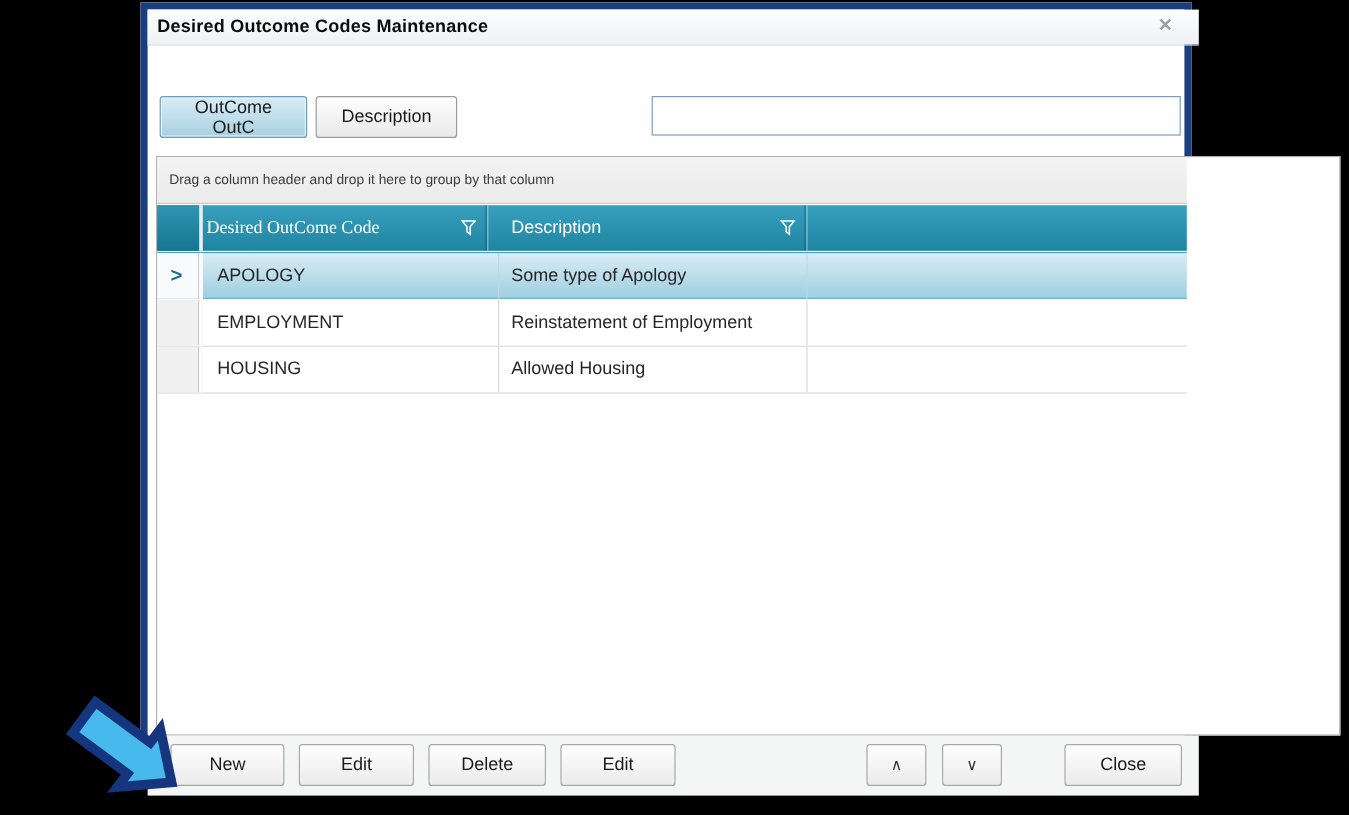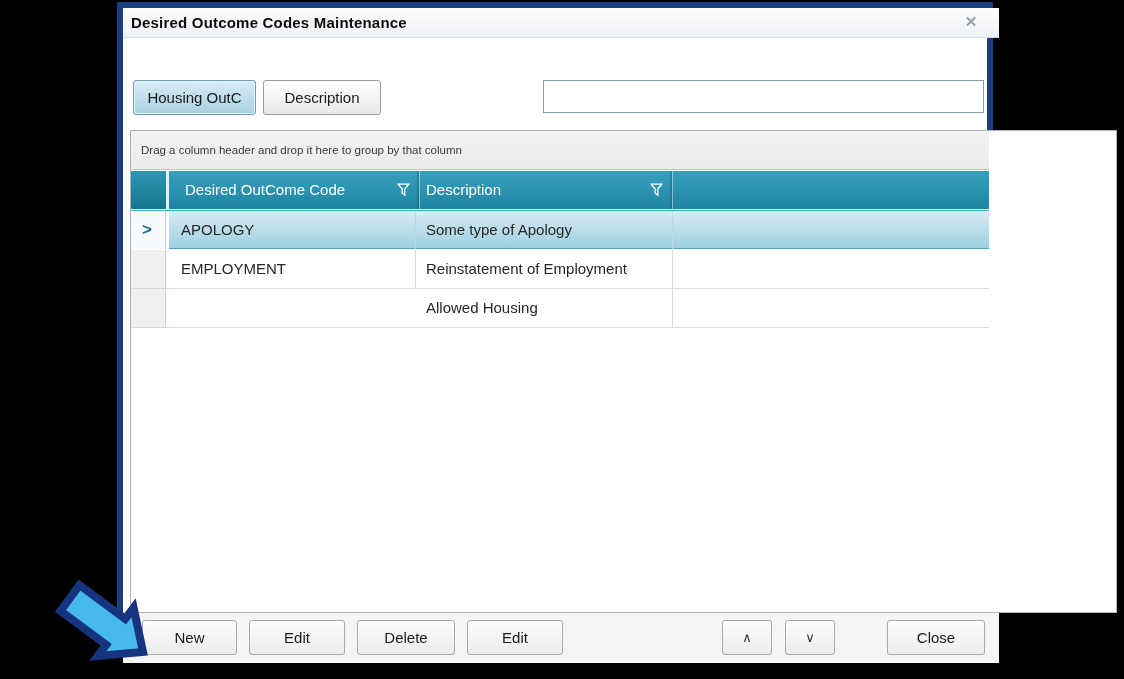--- a/index.html
+++ b/index.html
@@ -40,22 +40,22 @@
   .group-bar { position:absolute; left:0; top:0; width:858px; height:39px;
                background:linear-gradient(#f3f3f3,#ebebeb); border-bottom:1px solid #c9c9c9; }
   .group-bar span { position:absolute; left:10px; top:13px; font-size:11.5px; color:#3a3a3a; }
 
   .header-row { position:absolute; left:0; top:40px; width:858px; height:38px;
                 background:linear-gradient(#37a0bc,#1f84a2); }
   .h-ind { position:absolute; left:0; top:0; width:38px; height:38px;
            background:linear-gradient(#2f96b2,#15758f); border-right:3px solid #e8eef1; }
   .h-cell { position:absolute; top:0; height:38px; color:#fff; font-size:15px;
             line-height:38px; padding-left:9px; cursor:pointer; }
-  .h-code { left:45px; width:244px; border-right:1px solid rgba(255,255,255,.45);
-            box-shadow:inset -2px 0 0 rgba(0,60,80,.25); }
+  .h-code { left:32px; width:244px; border-right:1px solid rgba(255,255,255,.45);
+            box-shadow:inset -2px 0 0 rgba(0,60,80,.25);font-family:Liberation Serif, serif; }
   .h-desc { left:286px; width:256px; border-right:1px solid rgba(255,255,255,.45);
             box-shadow:inset -2px 0 0 rgba(0,60,80,.25); }
   .funnel { position:absolute; right:9px; top:12px; cursor:pointer; }
 
   .row { position:absolute; left:0; width:858px; height:39px; background:#fff;
          border-bottom:1px solid #d9d9d9; cursor:pointer; }
   .row .ind { position:absolute; left:0; top:0; width:38px; height:38px;
               background:#f0f0f0; border-right:3px solid #fbfbfb;
               box-shadow:inset -1px 0 0 #c9c9c9; }
   .cell { position:absolute; top:0; height:38px; line-height:38px; font-size:15px;
@@ -91,21 +91,21 @@
 
 <div class="stage">
 
   <div class="dialog">
 
     <div class="titlebar">
       <span class="title">Desired Outcome Codes Maintenance</span>
       <button class="close-btn">✕</button>
     </div>
 
-    <button class="filter-btn active">Housing OutC</button>
+    <button class="filter-btn active">OutCome OutC</button>
     <button class="filter-btn plain">Description</button>
 
     <span class="search-label">Search</span>
     <input class="search-input" type="text" value="" style="">
 
     <div class="grid">
 
       <div class="group-bar">
         <span>Drag a column header and drop it here to group by that column</span>
       </div>
@@ -135,20 +135,21 @@
       </div>
 
       <div class="row r1">
         <div class="ind"></div>
         <div class="cell c-code">EMPLOYMENT</div>
         <div class="cell c-desc">Reinstatement of Employment</div>
       </div>
 
       <div class="row r2">
         <div class="ind"></div>
+        <div class="cell c-code">HOUSING</div>
         <div class="cell c-desc">Allowed Housing</div>
       </div>
 
 
     </div>
 
     <div class="footer-band"></div>
     <button class="fbtn b-new">New</button>
     <button class="fbtn b-edit">Edit</button>
     <button class="fbtn b-del">Delete</button>

